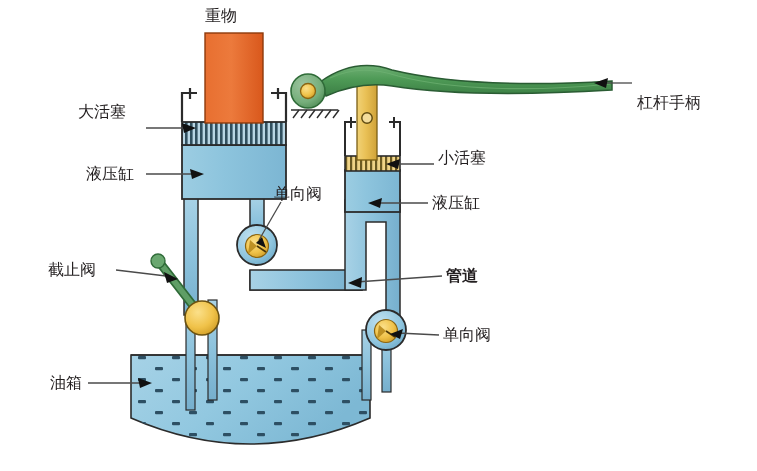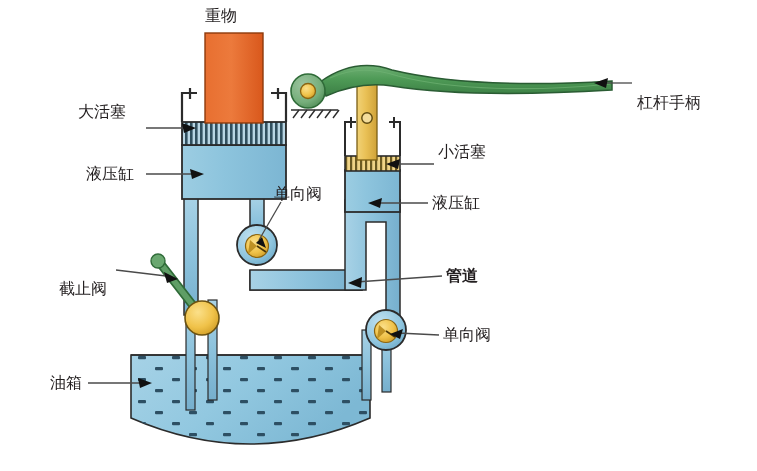--- a/index.html
+++ b/index.html
@@ -233,27 +233,27 @@
 </svg>
 
 <div class="lbl" style="left:205px;top:8px;">重物</div>
 
 <div class="lbl" style="left:78px;top:104px;">大活塞</div>
 
 <div class="lbl" style="left:86px;top:166px;">液压缸</div>
 
 <div class="lbl" style="left:274px;top:186px;">单向阀</div>
 
-<div class="lbl" style="left:59px;top:262px;margin-top:19px;">截止阀</div>
+<div class="lbl" style="left:48px;top:262px;">截止阀</div>
 
 <div class="lbl" style="left:50px;top:375px;">油箱</div>
 
 <div class="lbl" style="left:637px;top:74px;margin-top:21px;">杠杆手柄</div>
 
-<div class="lbl" style="left:438px;top:144px;">小活塞</div>
+<div class="lbl" style="left:438px;top:150px;">小活塞</div>
 
 <div class="lbl" style="left:432px;top:195px;">液压缸</div>
 
 <div class="lbl" style="left:446px;top:268px;font-weight:bold;">管道</div>
 
 <div class="lbl" style="left:443px;top:327px;">单向阀</div>
 
 </div>
 
 </body></html>

